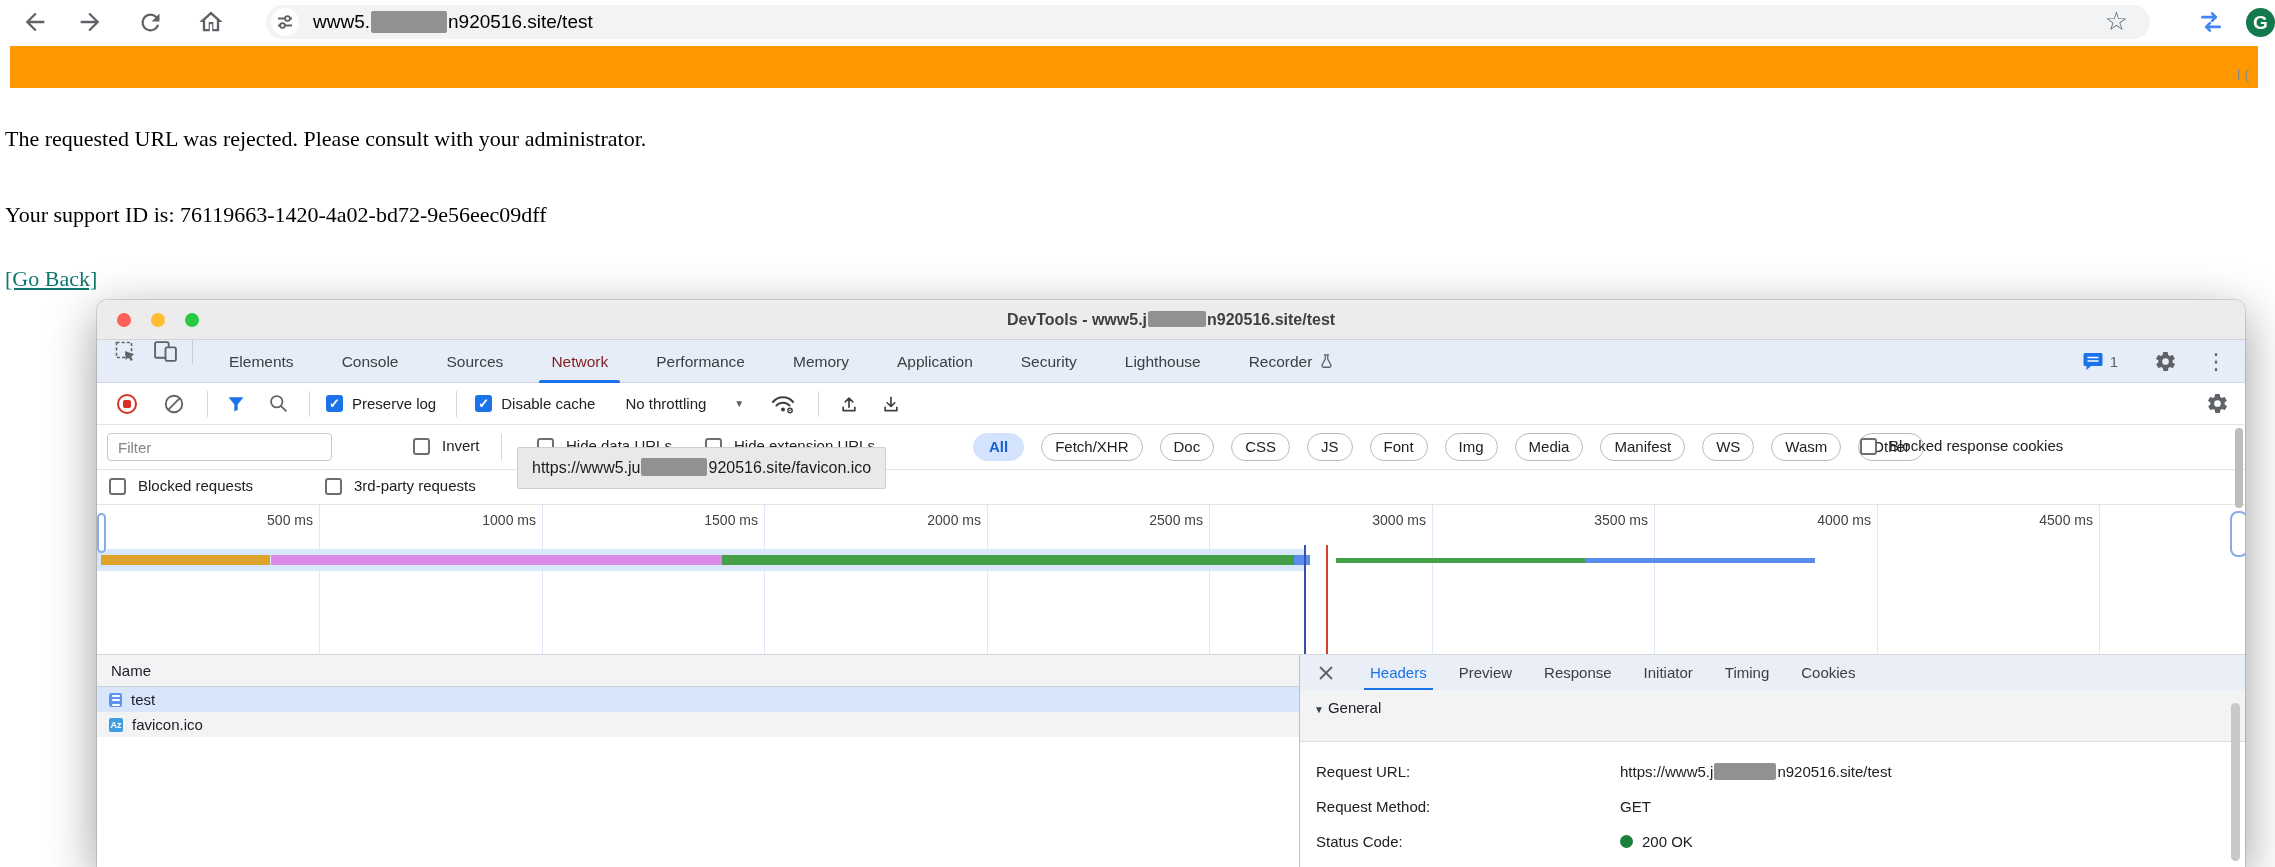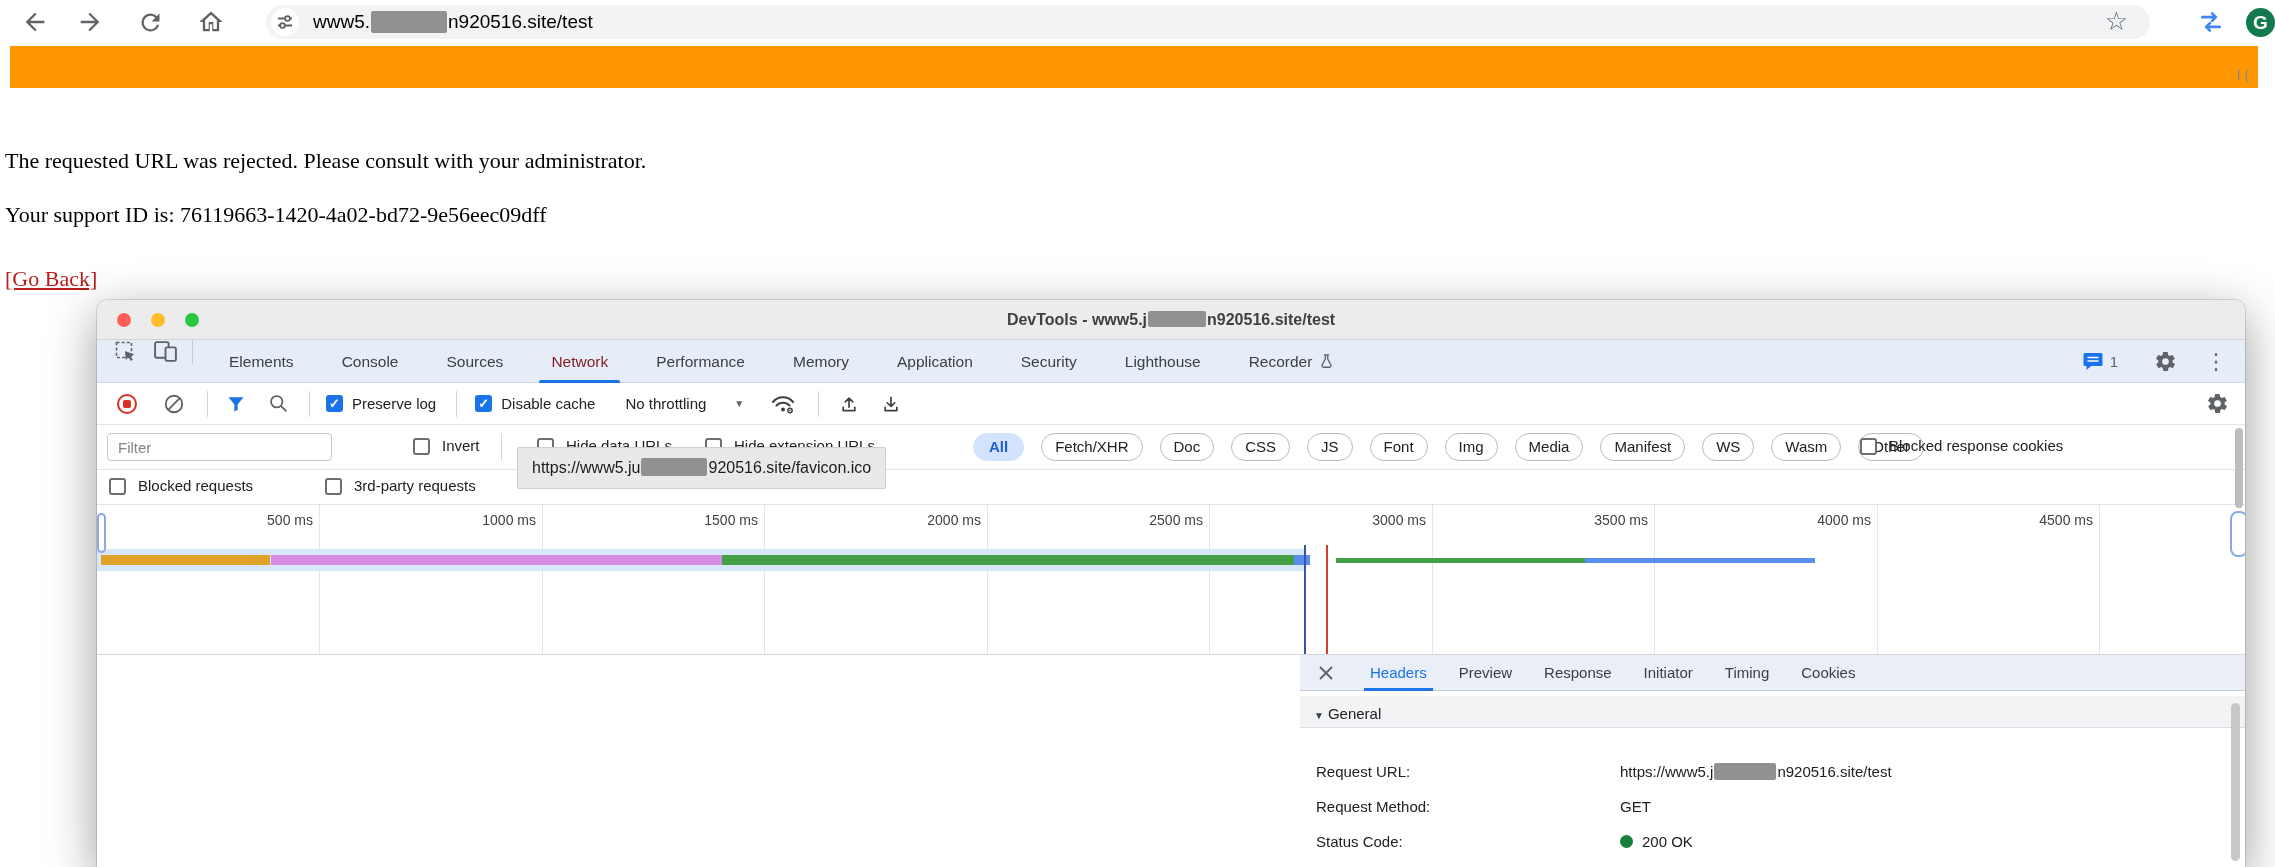--- a/index.html
+++ b/index.html
@@ -15,23 +15,23 @@
   .redact{display:inline-block;background:#8f9193;border-radius:2px;}
   .r-url{width:76px;height:22px;margin:0 1px;}
   .star{position:absolute;right:22px;top:1px;font-size:26px;color:#5f6368;cursor:pointer;}
   .ext-swap{position:absolute;left:2197px;top:9px;}
   .gicon{position:absolute;left:2246px;top:8px;width:29px;height:29px;border-radius:50%;background:#137a4e;color:#fff;font-weight:bold;font-size:19px;text-align:center;line-height:29px;}
 
   
   .banner{position:absolute;left:10px;top:46px;width:2248px;height:42px;background:#ff9800;}
   .banner-frag{position:absolute;left:2237px;top:66px;font-size:15px;color:#8c8c8c;}
   .page-msg,.page-support{position:absolute;left:5px;font-family:"Liberation Serif",serif;font-size:22px;color:#000;white-space:nowrap;}
-  .page-msg{top:148px;}
+  .page-msg{top:126px;}
   .page-support{top:202px;}
-  .goback{position:absolute;left:5px;top:266px;font-family:"Liberation Serif",serif;font-size:22px;color:#b91c1c;text-decoration:underline;cursor:pointer;}
+  .goback{position:absolute;left:5px;top:266px;font-family:"Liberation Serif",serif;font-size:22px;color:#0f766e;text-decoration:underline;cursor:pointer;}
 
   
   .devtools{position:absolute;left:97px;top:300px;width:2148px;height:567px;background:#fff;border-radius:10px 10px 0 0;
     box-shadow:0 14px 50px rgba(0,0,0,.4),0 0 0 1px rgba(0,0,0,.12);}
   .titlebar{position:absolute;left:0;top:0;width:100%;height:40px;background:#ececec;border-radius:10px 10px 0 0;border-bottom:1px solid #d2d2d2;box-sizing:border-box;}
   .light{position:absolute;top:13px;width:14px;height:14px;border-radius:50%;}
   .l-red{left:20px;background:#ff5f57}.l-yellow{left:54px;background:#febc2e}.l-green{left:88px;background:#28c840}
   .dt-title{position:absolute;left:0;right:0;top:0;height:40px;line-height:40px;text-align:center;font-size:16px;font-weight:bold;color:#404040;white-space:nowrap;}
   .r-title{width:58px;height:16px;vertical-align:-2px;margin:0 1px;}
 
@@ -88,21 +88,21 @@
   .ic-doc{width:13px;height:14px;border-radius:2px;background:#5f93f2;flex:none;}
   .ic-doc i{display:block;height:2px;background:#fff;margin:2.4px 2.5px 0;border-radius:1px;}
   .ic-az{width:14px;height:14px;border-radius:2px;background:#3f9fe0;color:#fff;font-size:9px;font-weight:bold;text-align:center;line-height:14px;flex:none;}
 
   .detailpanel{position:absolute;left:1203px;top:0;right:0;height:212px;background:#fff;overflow:hidden;}
   .dtabs{position:absolute;left:0;top:0;width:100%;height:36px;background:#e9eef7;border-bottom:1px solid #c6cdd9;display:flex;align-items:center;padding-left:18px;box-sizing:border-box;}
   .x-close{margin-right:20px;display:flex;cursor:pointer;}
   .detail-tab{height:36px;line-height:36px;padding:0 16px;font-size:15px;color:#3c4043;position:relative;cursor:pointer;white-space:nowrap;}
   .detail-tab.sel{color:#1a73e8;}
   .detail-tab.sel::after{content:"";position:absolute;left:10px;right:10px;bottom:0;height:3px;background:#1a73e8;}
-  .gen-hdr{position:absolute;left:0;top:41px;width:100%;height:32px;background:#f1f3f4;border-bottom:1px solid #dadce0;line-height:36px;padding-left:14px;box-sizing:border-box;font-size:15px;color:#202124;}
+  .gen-hdr{position:absolute;left:0;top:35px;width:100%;height:52px;background:#f1f3f4;border-bottom:1px solid #dadce0;line-height:36px;padding-left:14px;box-sizing:border-box;font-size:15px;color:#202124;}
   .gen-tri{font-size:10px;color:#3c4043;margin-right:4px;}
   .gen-row{position:absolute;left:0;width:100%;height:35px;}
   .gen-label{position:absolute;left:16px;top:8px;font-size:15px;color:#202124;white-space:nowrap;}
   .gen-value{position:absolute;left:320px;top:8px;font-size:15px;color:#202124;white-space:nowrap;display:flex;align-items:center;}
   .dot{width:13px;height:13px;border-radius:50%;margin-right:9px;display:inline-block;flex:none;}
   .r-req{width:62px;height:17px;margin:0 1px;display:inline-block;vertical-align:-3px;}
   .dscroll{position:absolute;right:5px;top:48px;width:9px;height:158px;background:#c6c8ca;border-radius:5px;}
   .main-scroll{position:absolute;right:2px;top:128px;width:8px;height:80px;background:#bdbdbd;border-radius:4px;z-index:70;}
 </style>
 </head>
@@ -339,20 +339,37 @@
         <span class="ov-seg" style="left: 174px; width: 452px; top: 50px; height: 10px; background: rgb(217, 138, 228);"></span>
         <span class="ov-seg" style="left: 625px; width: 572px; top: 50px; height: 10px; background: rgb(67, 160, 71);"></span>
         <span class="ov-seg" style="left: 1197px; width: 16px; top: 50px; height: 10px; background: rgb(91, 141, 239);"></span>
         <span class="ov-seg" style="left: 1239px; width: 249px; top: 53px; height: 5px; background: rgb(67, 160, 71);"></span>
         <span class="ov-seg" style="left: 1488px; width: 230px; top: 53px; height: 5px; background: rgb(91, 141, 239);"></span>
         <span class="ov-marker" style="left: 1207px; background: rgb(55, 83, 165);"></span>
         <span class="ov-marker" style="left: 1229px; background: rgb(208, 66, 47);"></span>
       </div>
 
     <div class="content">
+      <div class="reqpanel">
+        <div class="req-header">Name</div>
+        <div id="reqRows">
+            <div class="req-row sel">
+              <span class="ic-doc">
+                <i></i>
+                <i></i>
+                <i></i>
+              </span>
+              <span>test</span>
+            </div>
+            <div class="req-row alt">
+              <span class="ic-az">Az</span>
+              <span>favicon.ico</span>
+            </div>
+          </div>
+      </div>
       <div class="detailpanel">
         <div class="dtabs">
           <span class="x-close">
               <svg width="16" height="16" viewBox="0 0 16 16">
                 <path d="M2 2l12 12M14 2L2 14" stroke="#5f6368" stroke-width="1.8"></path>
               </svg>
             </span>
           <div style="display:flex" id="detailTabs">
               <div class="detail-tab sel">Headers</div>
               <div class="detail-tab">Preview</div>

